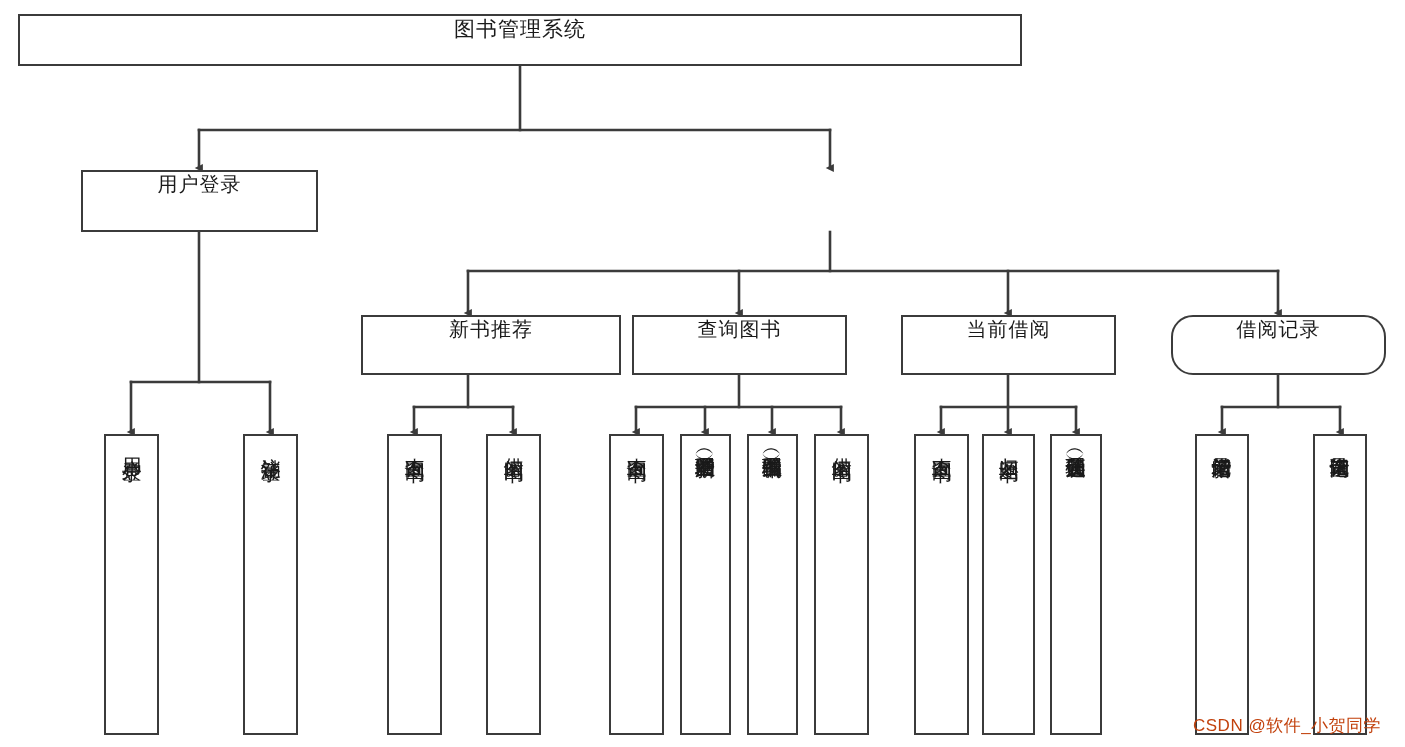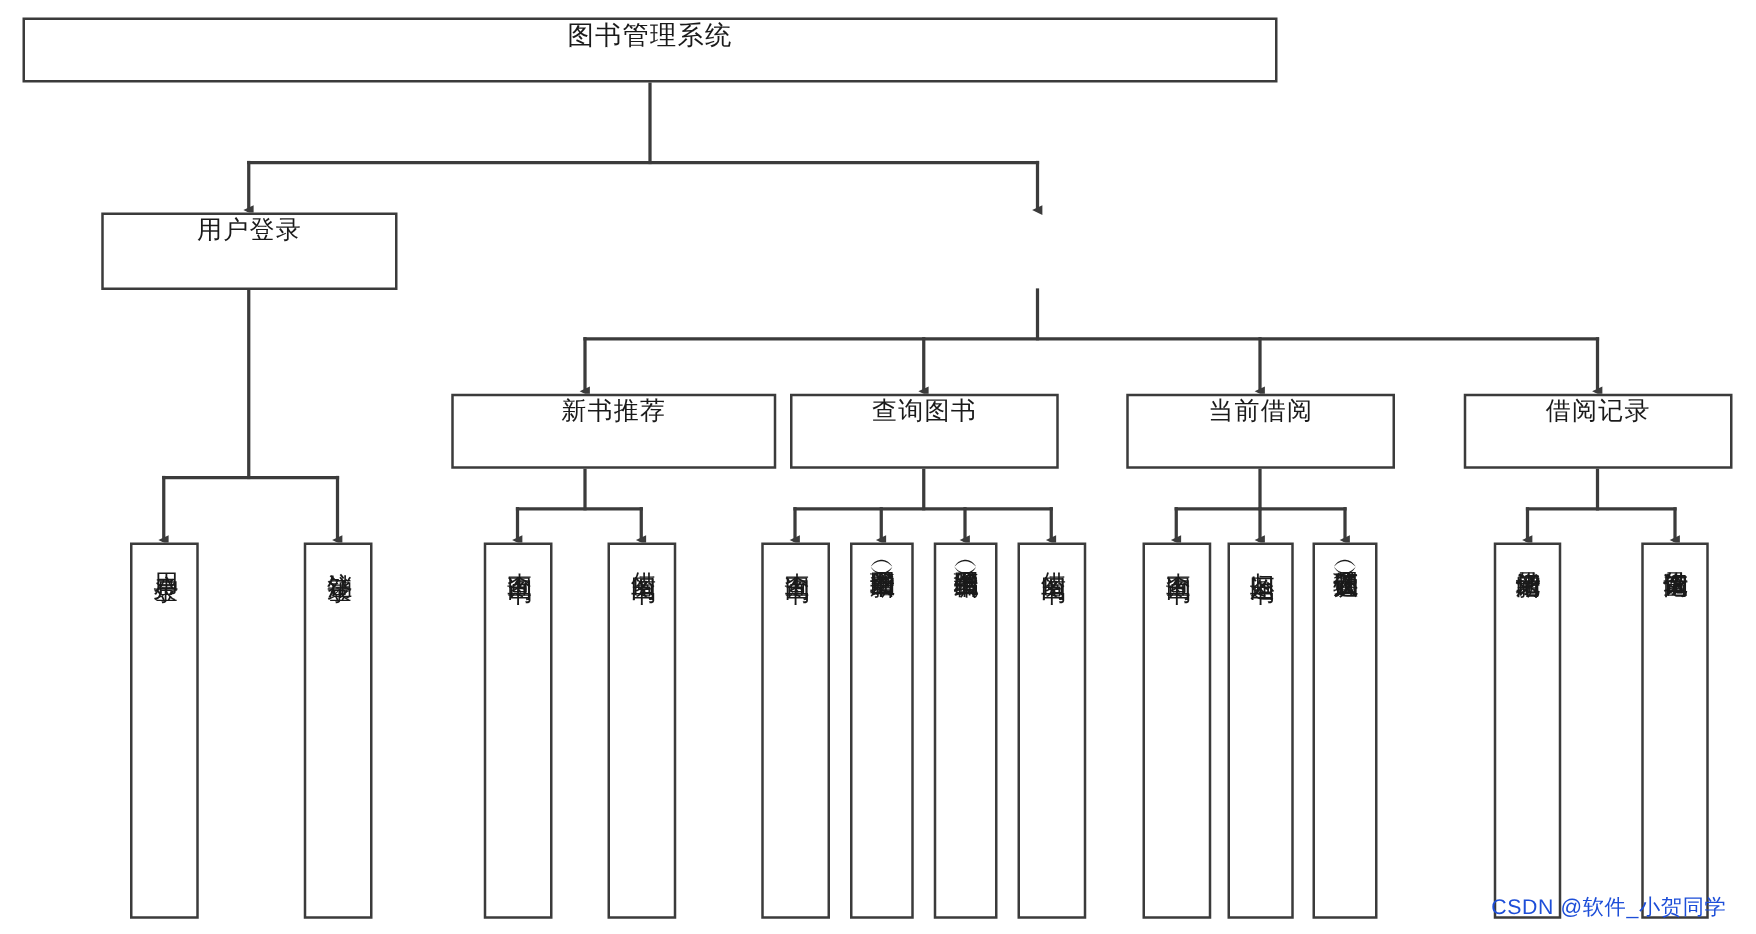--- a/index.html
+++ b/index.html
@@ -63,21 +63,21 @@
   }
   .node.vert.tall-text .node-label {
     letter-spacing: 0px;
     line-height: 1.0;
   }
   .watermark {
     position: absolute;
     left: 1193px;
     top: 714px;
     font-size: 17px;
-    color: #1d4ed8;
+    color: #c2410c;
     white-space: nowrap;
     z-index: 5;
     letter-spacing: 0.5px;
   }
 </style>
 </head>
 <body>
 
 <div id="diagram-canvas">
 
@@ -145,21 +145,21 @@
   </div>
 
   <div class="node horiz" style="left:632px; top:315px; width:215px; height:60px;">
     <span class="node-label">查询图书</span>
   </div>
 
   <div class="node horiz" style="left:901px; top:315px; width:215px; height:60px;">
     <span class="node-label">当前借阅</span>
   </div>
 
-  <div class="node horiz" style="left:1171px; top:315px; width:215px; height:60px;">
+  <div class="node horiz" style="left:1171px; top:315px; width:215px; height:60px;border-radius:22px;">
     <span class="node-label">借阅记录</span>
   </div>
 
   <div class="node vert" style="left:104px; top:434px; width:55px; height:301px;">
     <span class="node-label">用户登录</span>
   </div>
 
   <div class="node vert" style="left:243px; top:434px; width:55px; height:301px;">
     <span class="node-label">注销登录</span>
   </div>

